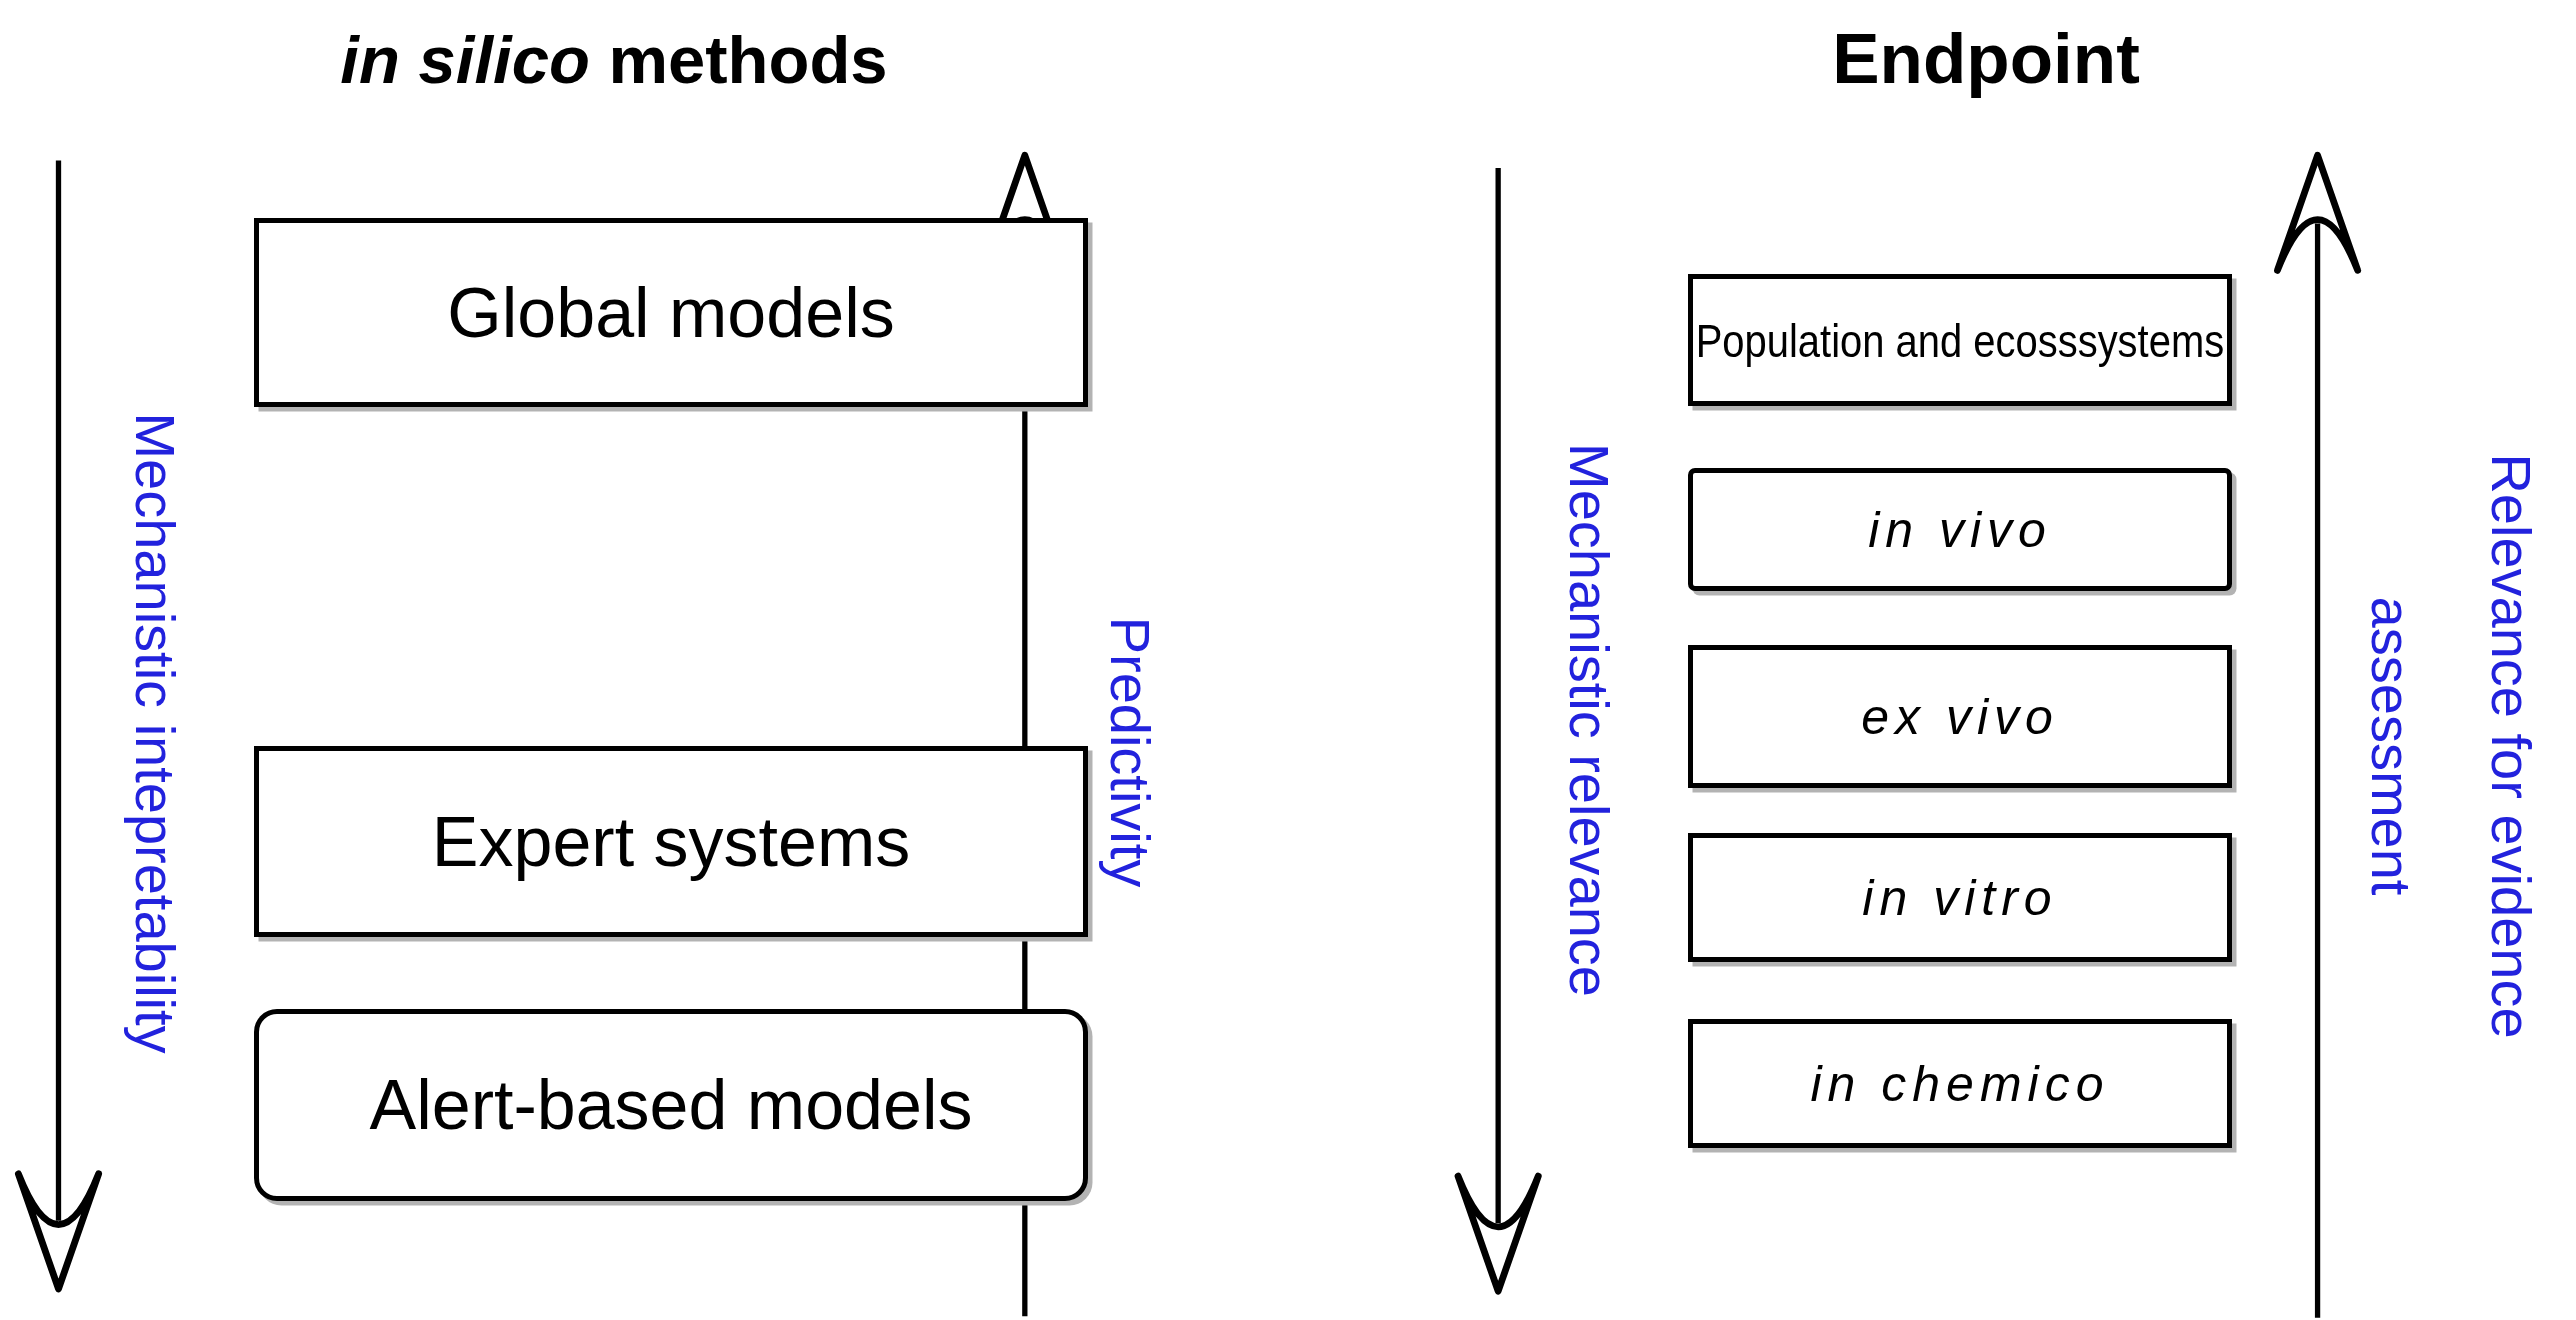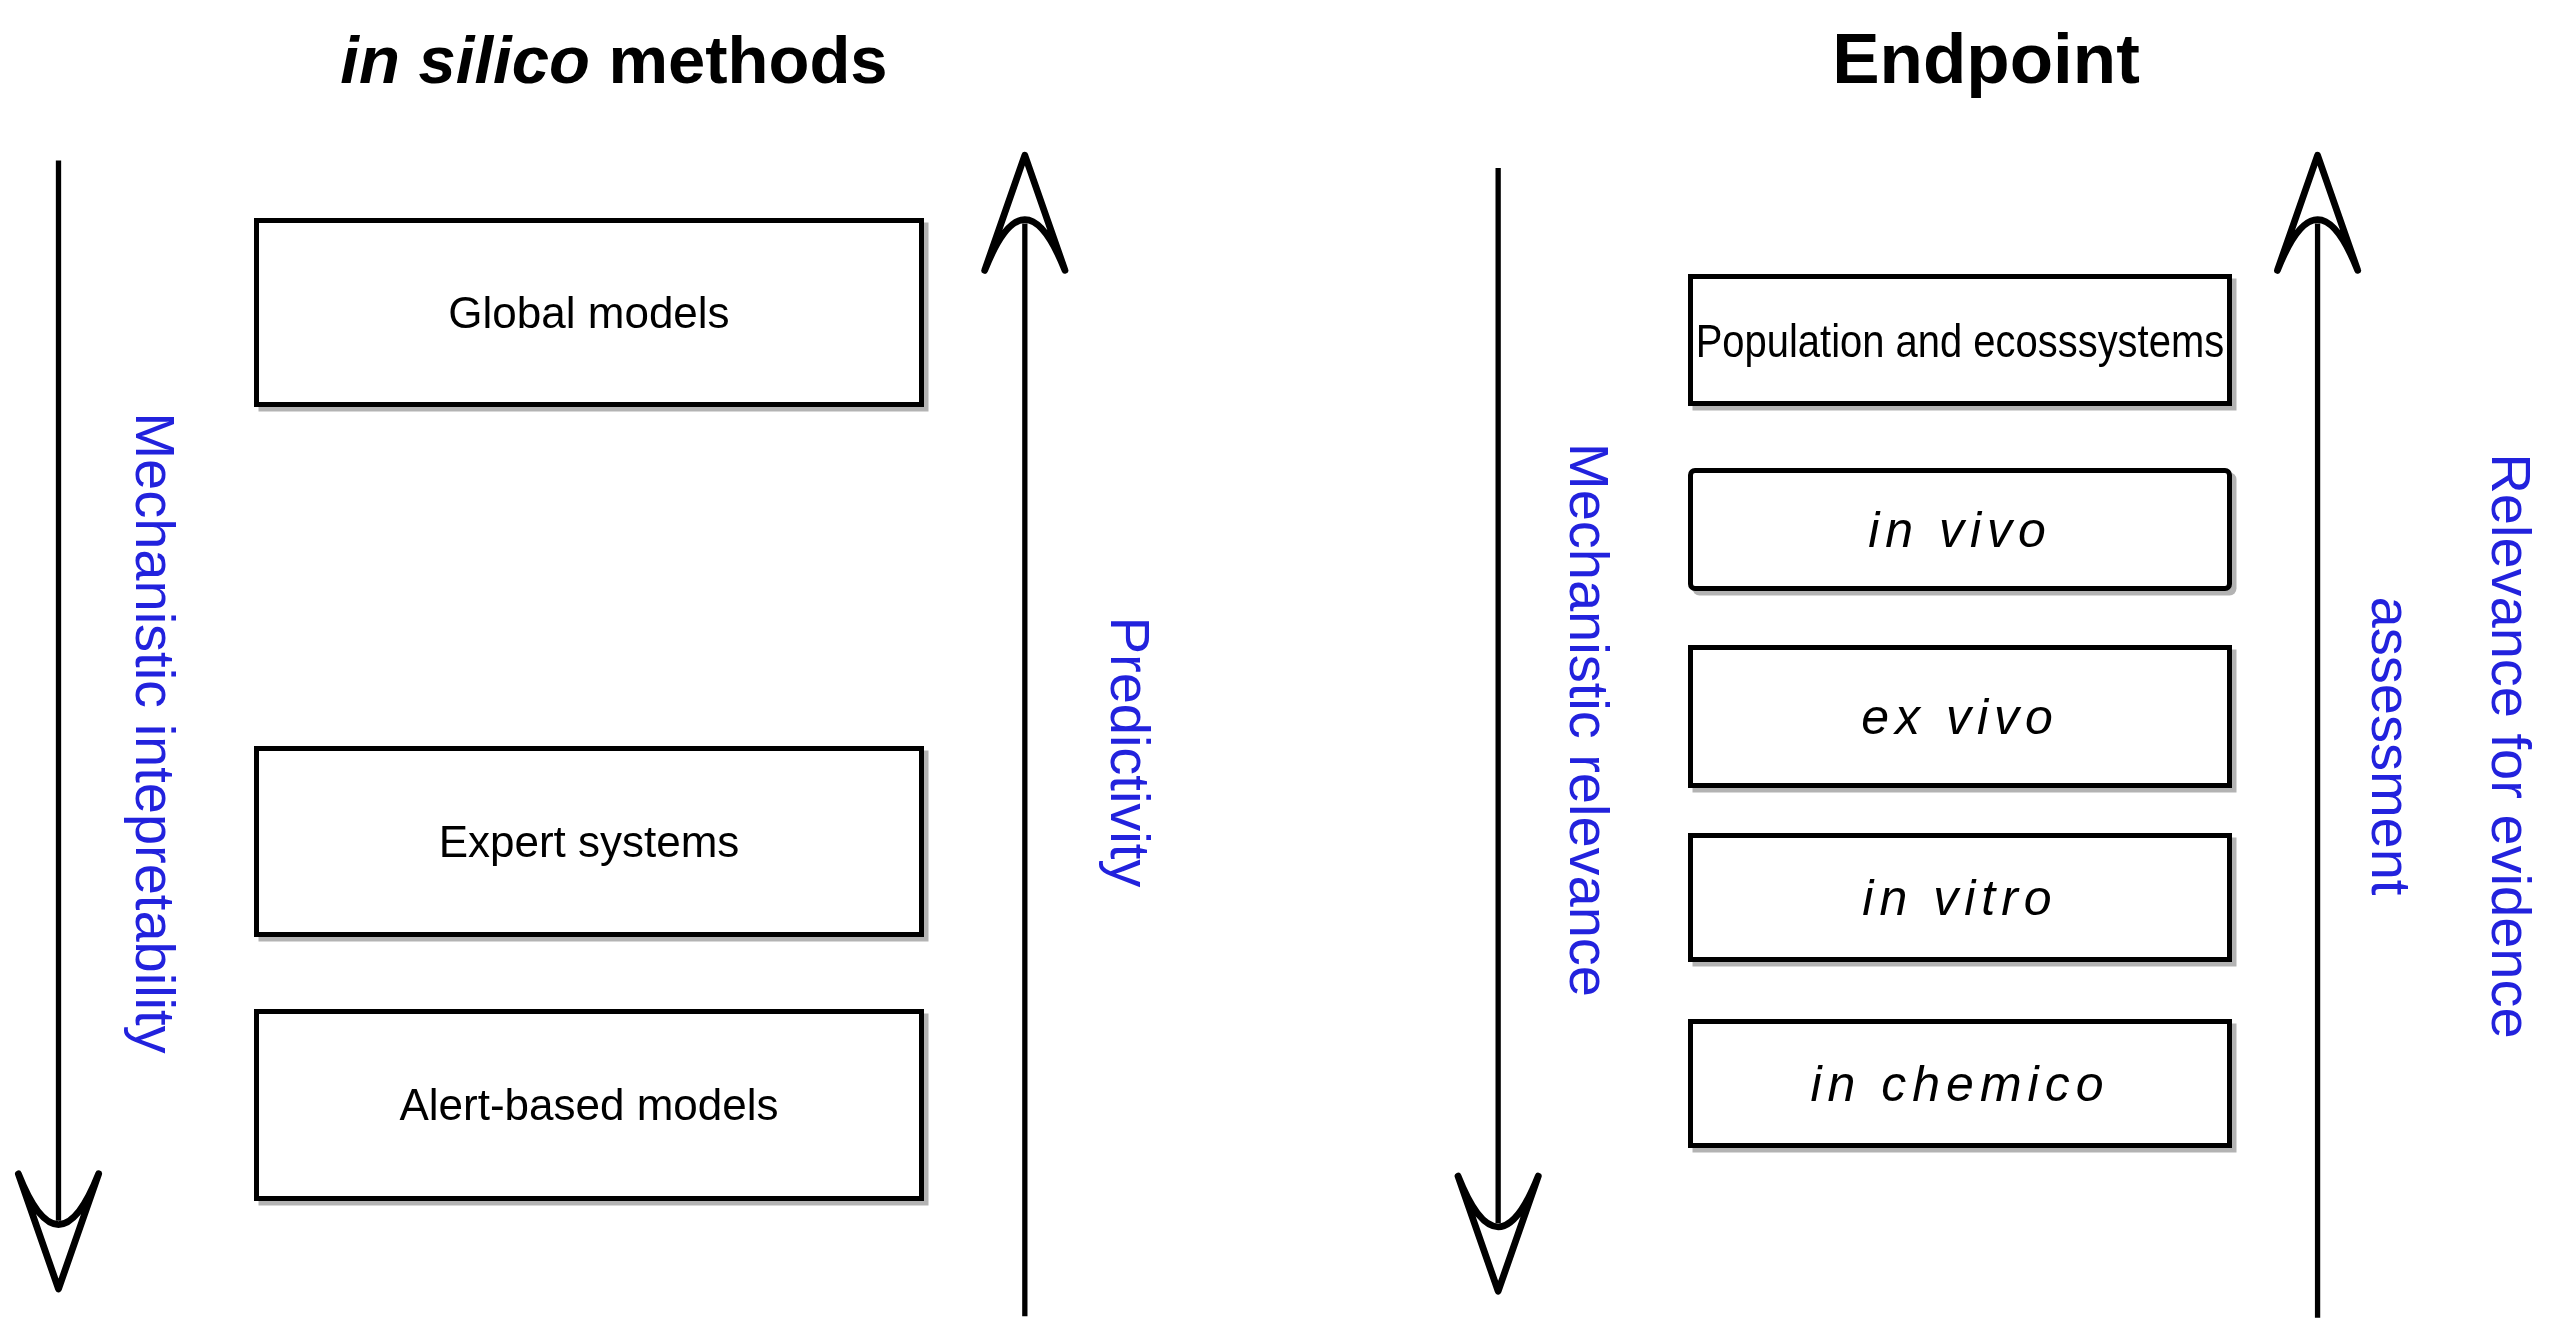--- a/index.html
+++ b/index.html
@@ -32,25 +32,25 @@
     position:absolute;
     background:#fff;
     border:5.3px solid #000;
     box-shadow:4.5px 4.5px 0 0 #b3b3b3;
     display:flex;
     align-items:center;
     justify-content:center;
     text-align:center;
     box-sizing:border-box;
   }
-  .lbox{left:254px;width:670px;font-size:44px;}
+  .lbox{left:254px;width:834px;font-size:70px;}
   .lb1{top:218px;height:189px;}
   .lb2{top:477px;height:189px;}
   .lb3{top:746px;height:191px;}
-  .lb4{top:1009px;height:192px;}
+  .lb4{top:1009px;height:192px;border-radius:23px;}
 
   .rbox{left:1688px;width:544px;font-size:50px;font-style:italic;letter-spacing:6px;}
   .rb1{top:274px;height:132px;font-style:normal;letter-spacing:0;font-size:47px;}
   .rb1 .condensed{display:inline-block;transform:scaleX(0.85);white-space:nowrap;}
   .rb2{top:468px;height:123px;border-radius:7px;}
   .rb3{top:645px;height:143px;}
   .rb4{top:833px;height:129px;}
   .rb5{top:1019px;height:129px;}
 
   

